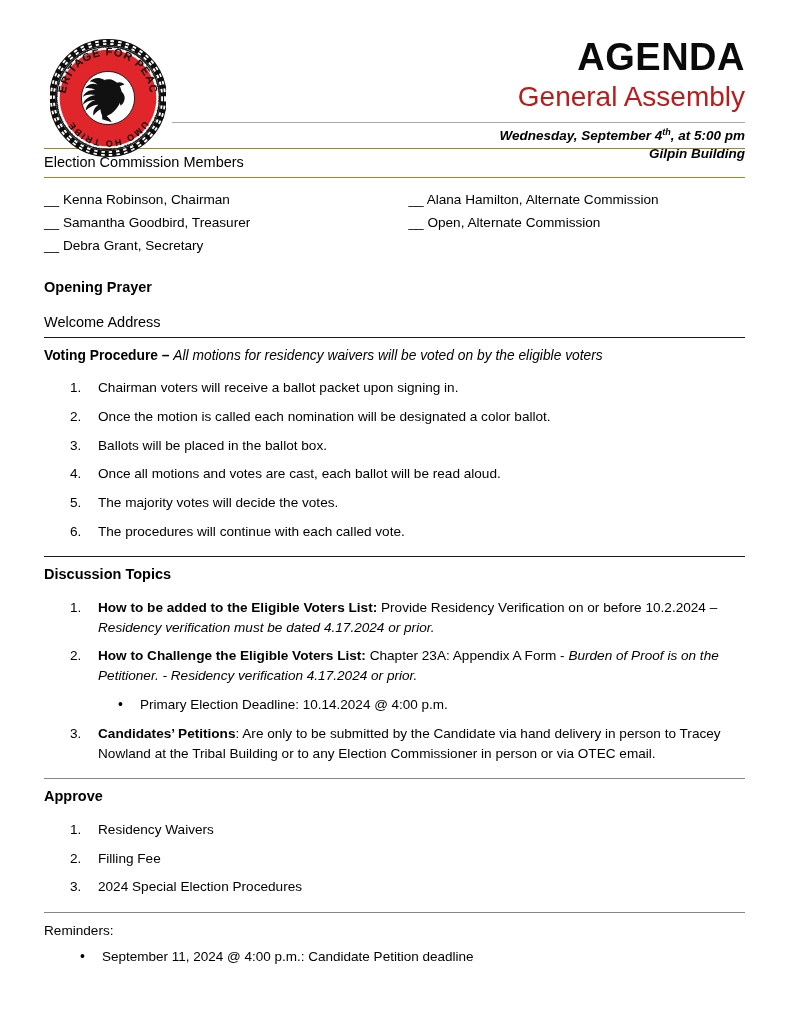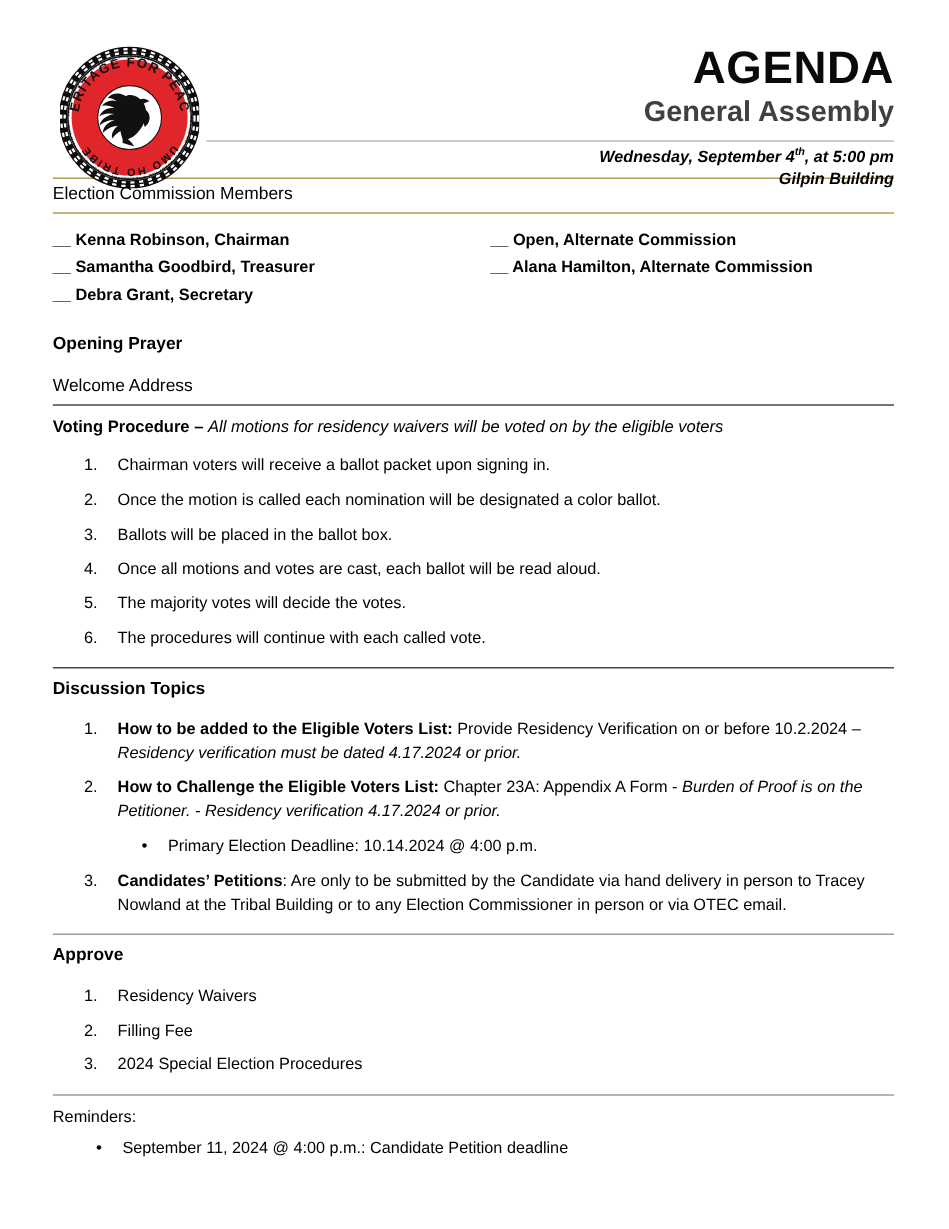--- a/index.html
+++ b/index.html
@@ -53,25 +53,25 @@
   }
   .agenda-title {
     font-size: 38px;
     font-weight: bold;
     letter-spacing: 0.5px;
     line-height: 1.02;
     margin: 0;
     color: #0a0a0a;
   }
   .assembly-sub {
-    font-size: 24px;
-    font-weight: bold;
+    font-size: 28px;
+    font-weight: normal;
     line-height: 1.25;
     margin: 2px 0 0 0;
-    color: #404040;
+    color: #b91c1c;
   }
   .header-rule {
     border: 0;
     border-top: 1.4px solid #aaa9a3;
     width: 100%;
     margin: 8px 0 0 0;
     align-self: stretch;
   }
   .meta-lines {
     text-align: right;
@@ -114,21 +114,20 @@
     padding: 4px 0 4px 0;
   }
   .sec-head.bold { font-weight: bold; }
 
   .members-grid {
     display: flex;
     padding: 10px 0 8px 0;
   }
   .members-col {
     flex: 1 1 50%;
-    font-weight: bold;
   }
   .members-col.right { padding-left: 28px; }
   .member-line {
     font-size: 13.6px;
     line-height: 1.72;
     white-space: nowrap;
   }
 
   .block-pad { padding: 12px 0 4px 0; }
 
@@ -261,22 +260,22 @@
   <div class="sec-head">Election Commission Members</div>
   <hr class="rule-gold">
 
   <div class="members-grid">
     <div class="members-col">
       <div class="member-line">__ Kenna Robinson, Chairman</div>
       <div class="member-line">__ Samantha Goodbird, Treasurer</div>
       <div class="member-line">__ Debra Grant, Secretary</div>
     </div>
     <div class="members-col right">
+      <div class="member-line">__ Alana Hamilton, Alternate Commission</div>
       <div class="member-line">__ Open, Alternate Commission</div>
-      <div class="member-line">__ Alana Hamilton, Alternate Commission</div>
     </div>
   </div>
 
   <div class="sec-head bold block-pad">Opening Prayer</div>
 
   <div class="sec-head" style="padding-top:12px;">Welcome Address</div>
   <hr class="rule-black">
 
   <div class="lead">
     <b>Voting Procedure – </b><i>All motions for residency waivers will be voted on by the eligible voters</i>

